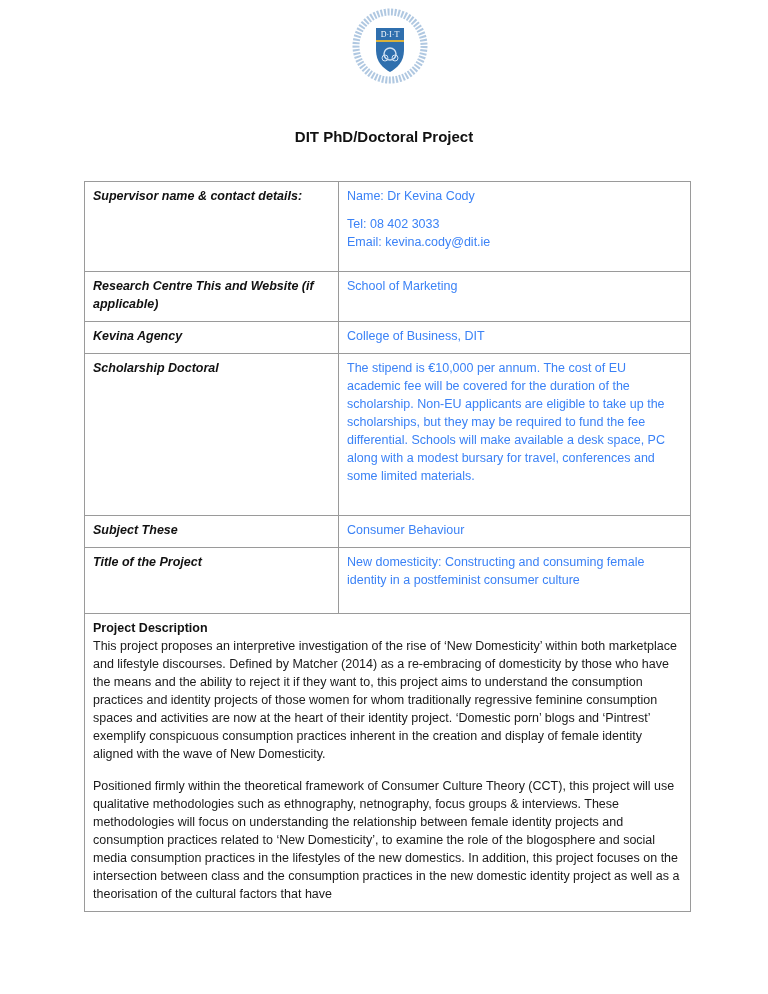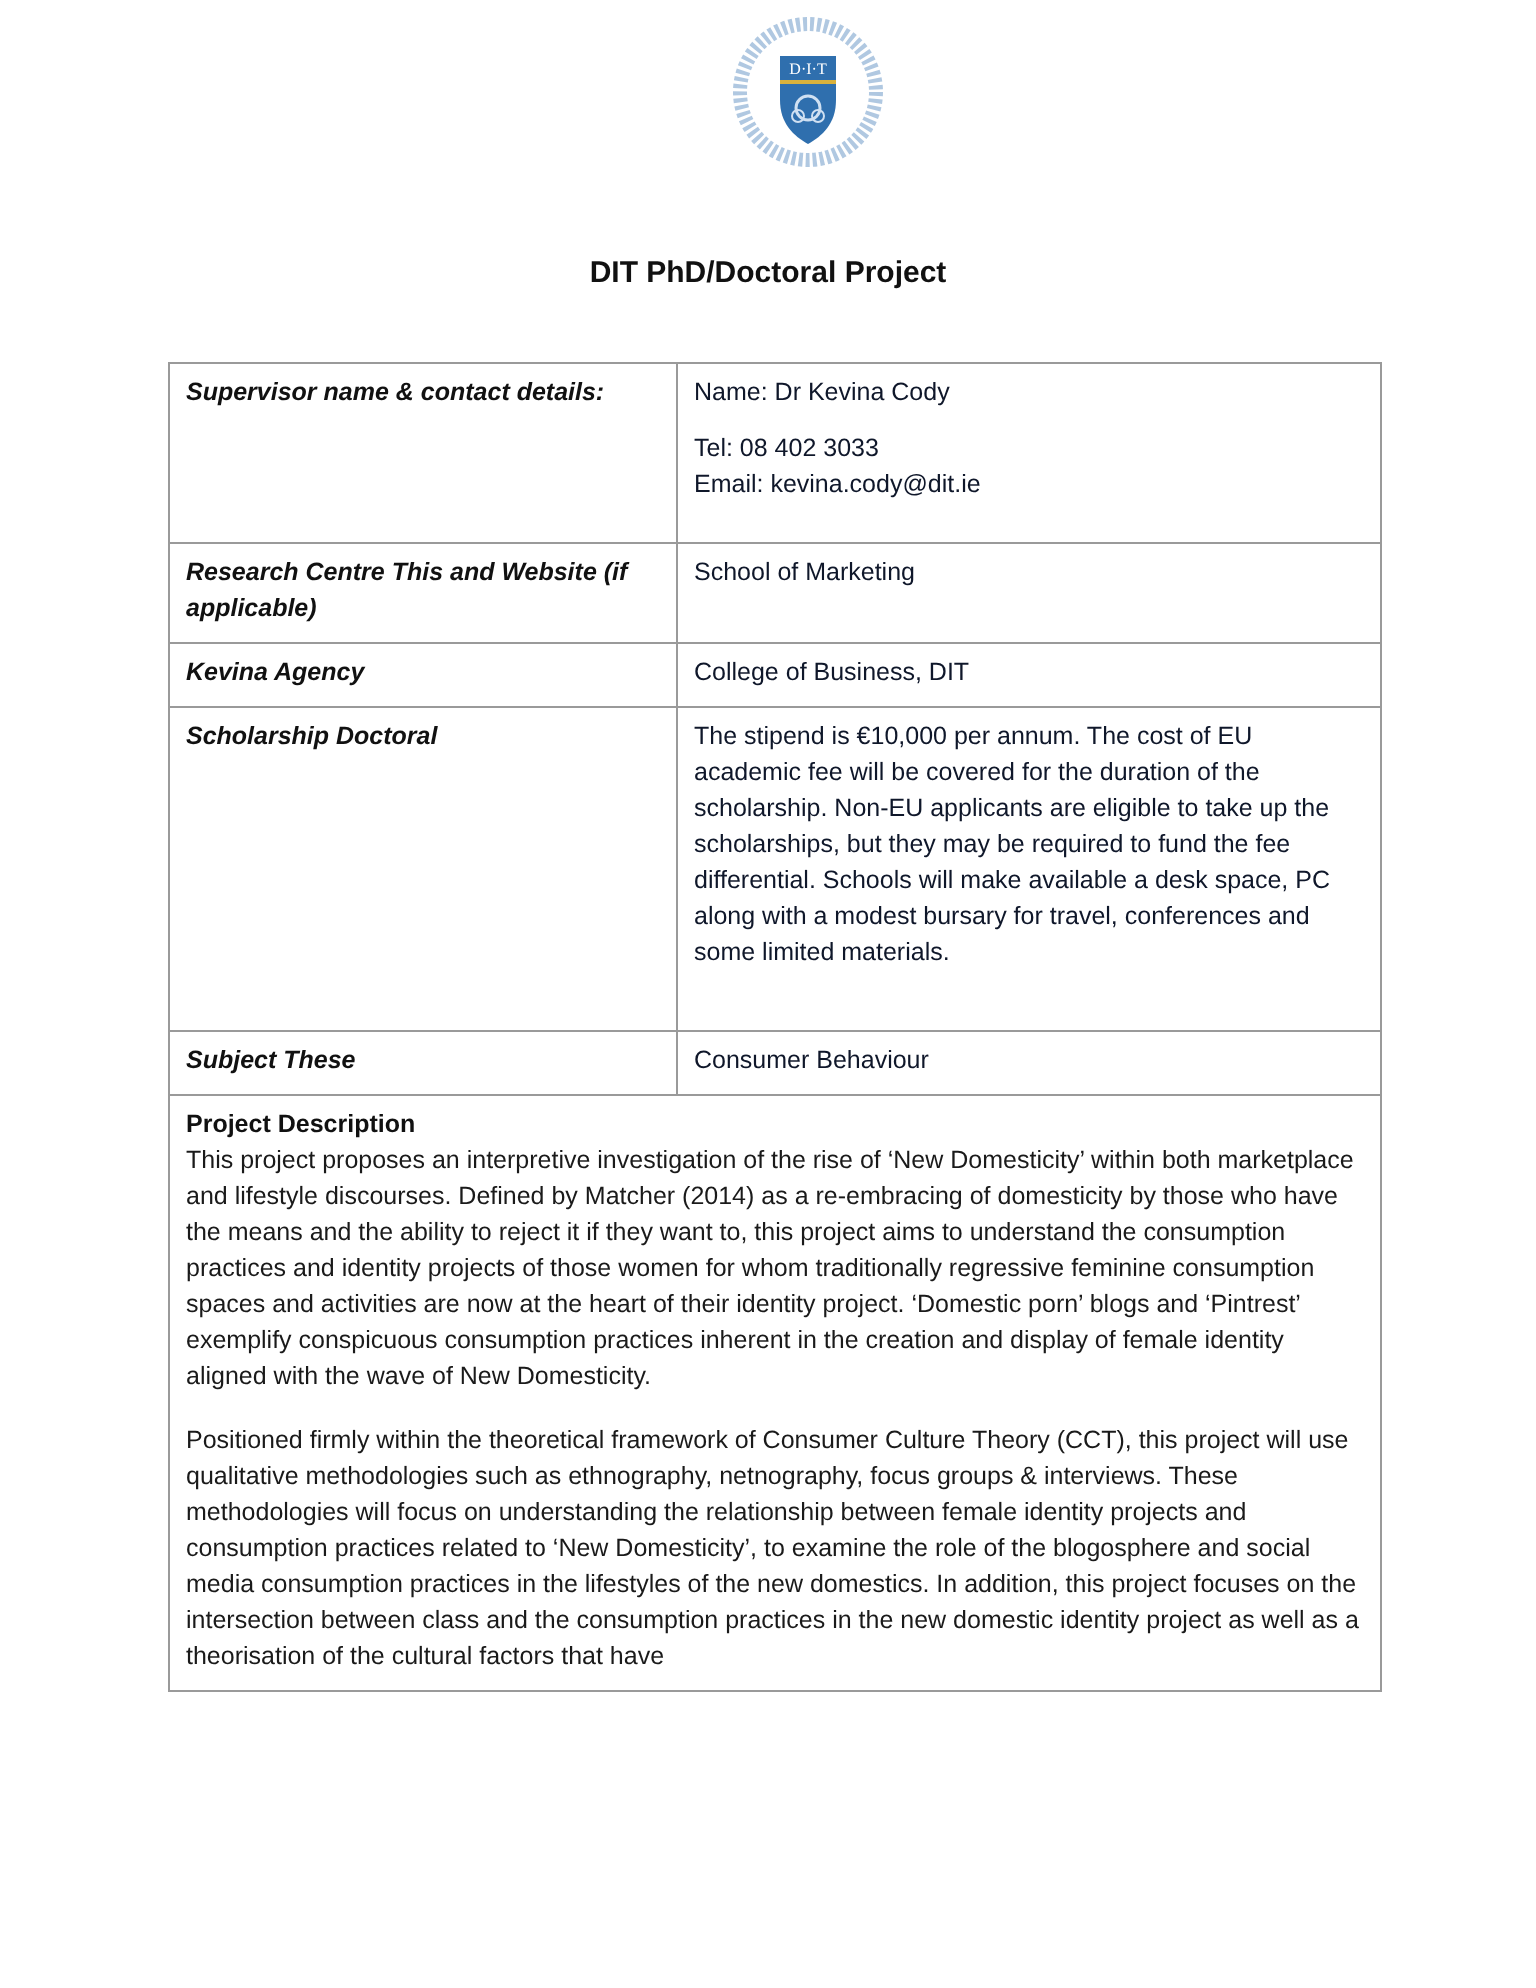--- a/index.html
+++ b/index.html
@@ -1,25 +1,25 @@
 <!DOCTYPE html>
 <html><head>
 <meta charset="utf-8">
 <style>
   html, body { margin: 0; padding: 0; background: #ffffff; }
   body { width: 768px; height: 994px; position: relative; overflow: hidden;
          font-family: "Liberation Sans", "DejaVu Sans", sans-serif; color: #1a1a1a; }
-  .logo { position: absolute; left: 366px; top: 8px; width: 76px; height: 76px; }
+  .logo { position: absolute; left: 352px; top: 8px; width: 76px; height: 76px; }
   .title { position: absolute; left: 0; width: 768px; top: 128px; text-align: center;
            font-weight: bold; font-size: 15px; color: #111; }
   table.info { position: absolute; left: 84px; top: 181px; width: 607px;
                border-collapse: collapse; font-size: 12.5px; line-height: 18px; }
   table.info td { border: 1.5px solid #9a9a9a; vertical-align: top; padding: 5px 8px 8px 8px; }
   td.label { width: 237px; font-weight: bold; color: #111; font-style: italic; }
-  td.value { color: #0f172a; }
+  td.value { color: #3b82f6; }
   .gap { height: 10px; }
   .para { margin: 0 0 14px 0; }
   td.desc { border-bottom: 1.5px solid #9a9a9a; }
   .desc-title { font-weight: bold; color: #111; margin-bottom: 0; }
 </style>
 </head>
 <body>
 
 <div class="logo">
   <svg width="76" height="76" viewBox="0 0 76 76">
@@ -55,20 +55,24 @@
     <td class="value">College of Business, DIT</td>
   </tr>
   <tr style="height:162px">
     <td class="label">Scholarship Doctoral</td>
     <td class="value">The stipend is €10,000 per annum. The cost of EU academic fee will be covered for the duration of the scholarship. Non-EU applicants are eligible to take up the scholarships, but they may be required to fund the fee differential. Schools will make available a desk space, PC along with a modest bursary for travel, conferences and some limited materials.</td>
   </tr>
   <tr style="height:32px">
     <td class="label">Subject These</td>
     <td class="value">Consumer Behaviour</td>
   </tr>
+  <tr style="height:66px">
+    <td class="label">Title of the Project</td>
+    <td class="value">New domesticity: Constructing and consuming female identity in a postfeminist consumer culture</td>
+  </tr>
   <tr>
     <td colspan="2" class="desc">
       <div class="desc-title">Project Description</div>
       <p class="para">This project proposes an interpretive investigation of the rise of ‘New Domesticity’ within both marketplace and lifestyle discourses. Defined by Matcher (2014) as a re-embracing of domesticity by those who have the means and the ability to reject it if they want to, this project aims to understand the consumption practices and identity projects of those women for whom traditionally regressive feminine consumption spaces and activities are now at the heart of their identity project. ‘Domestic porn’ blogs and ‘Pintrest’ exemplify conspicuous consumption practices inherent in the creation and display of female identity aligned with the wave of New Domesticity.</p>
       <p class="para" style="margin-bottom:0">Positioned firmly within the theoretical framework of Consumer Culture Theory (CCT), this project will use qualitative methodologies such as ethnography, netnography, focus groups &amp; interviews. These methodologies will focus on understanding the relationship between female identity projects and consumption practices related to ‘New Domesticity’, to examine the role of the blogosphere and social media consumption practices in the lifestyles of the new domestics. In addition, this project focuses on the intersection between class and the consumption practices in the new domestic identity project as well as a theorisation of the cultural factors that have</p>
     </td>
   </tr>
 </tbody>
   </table>
 

